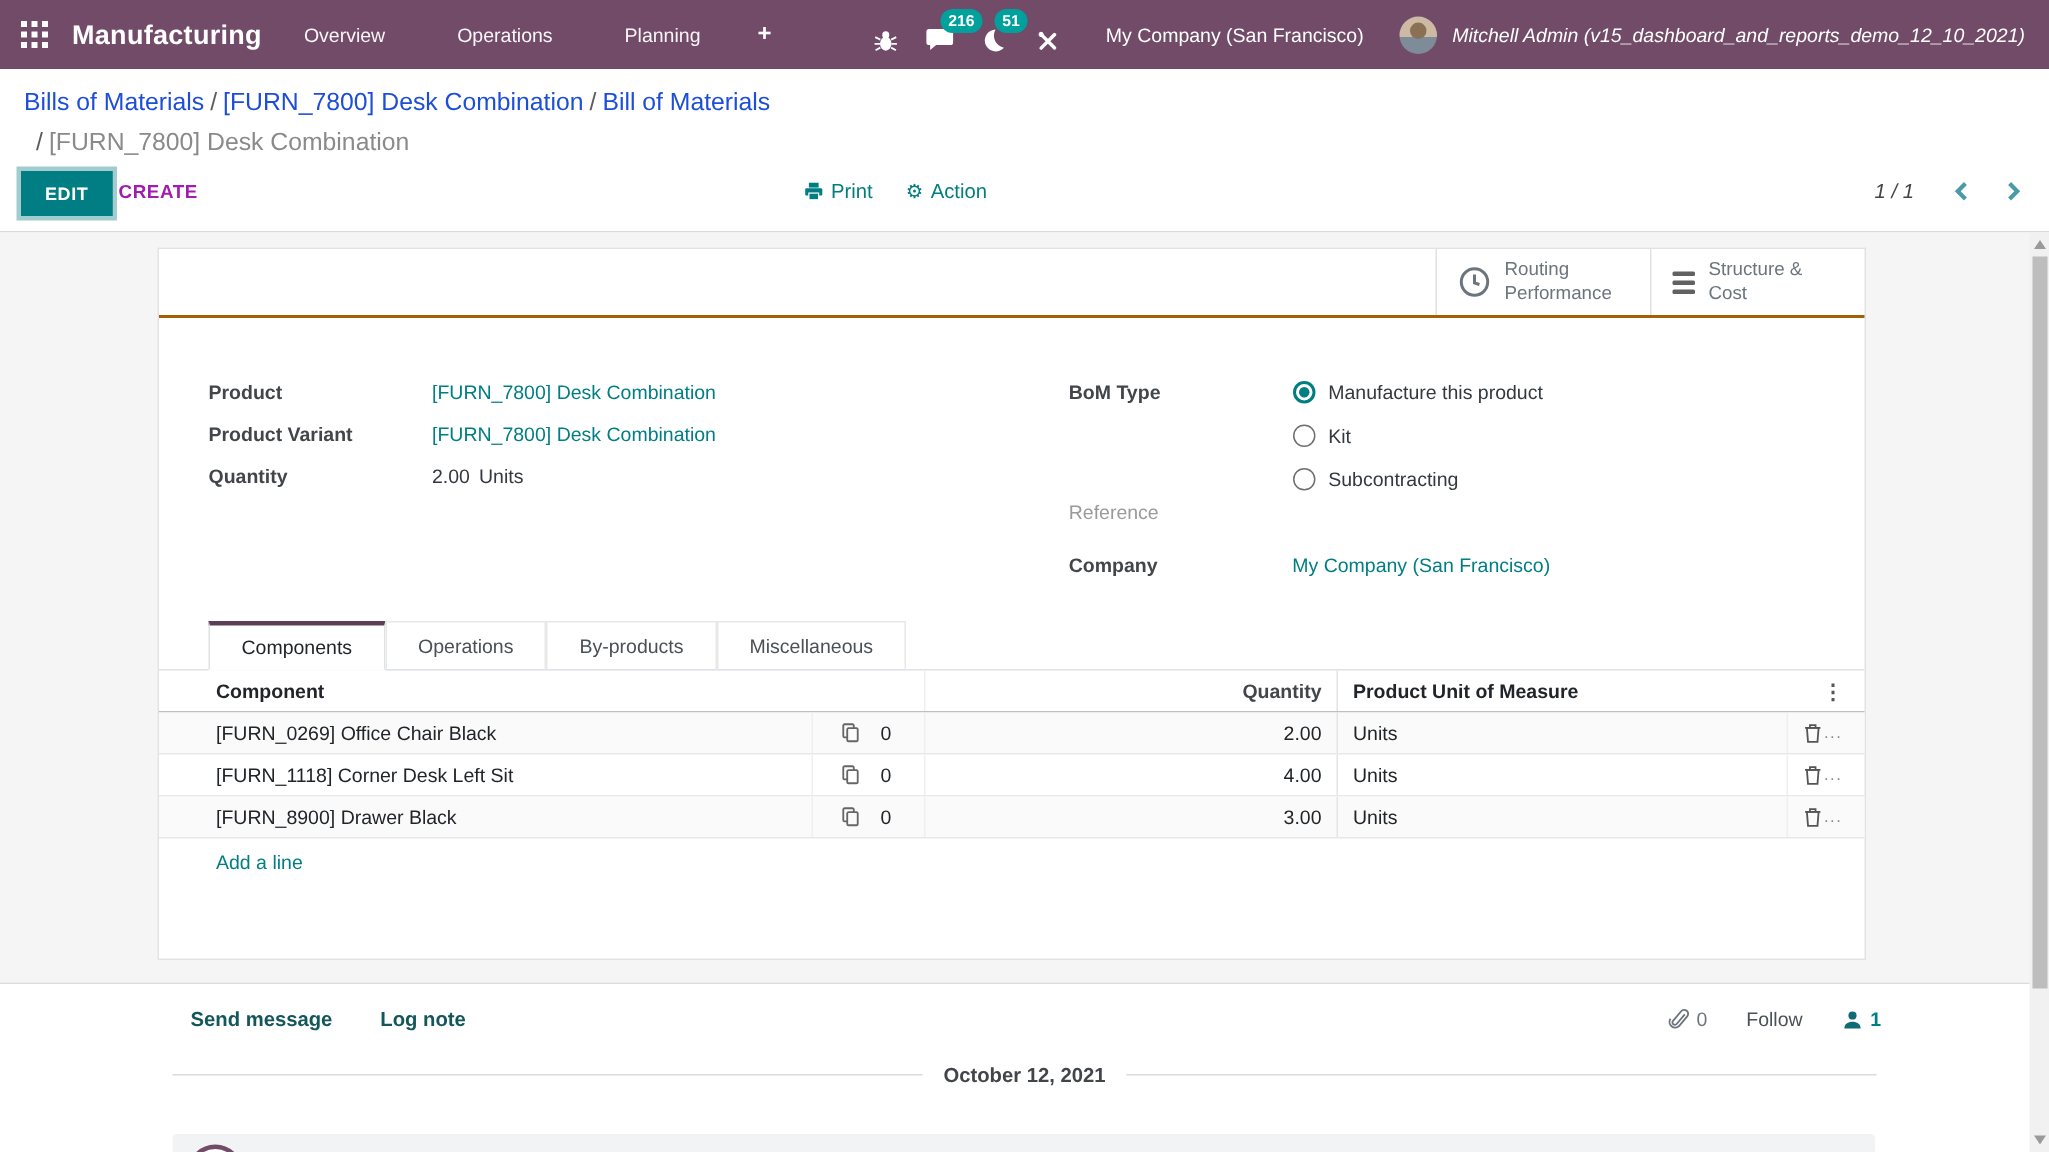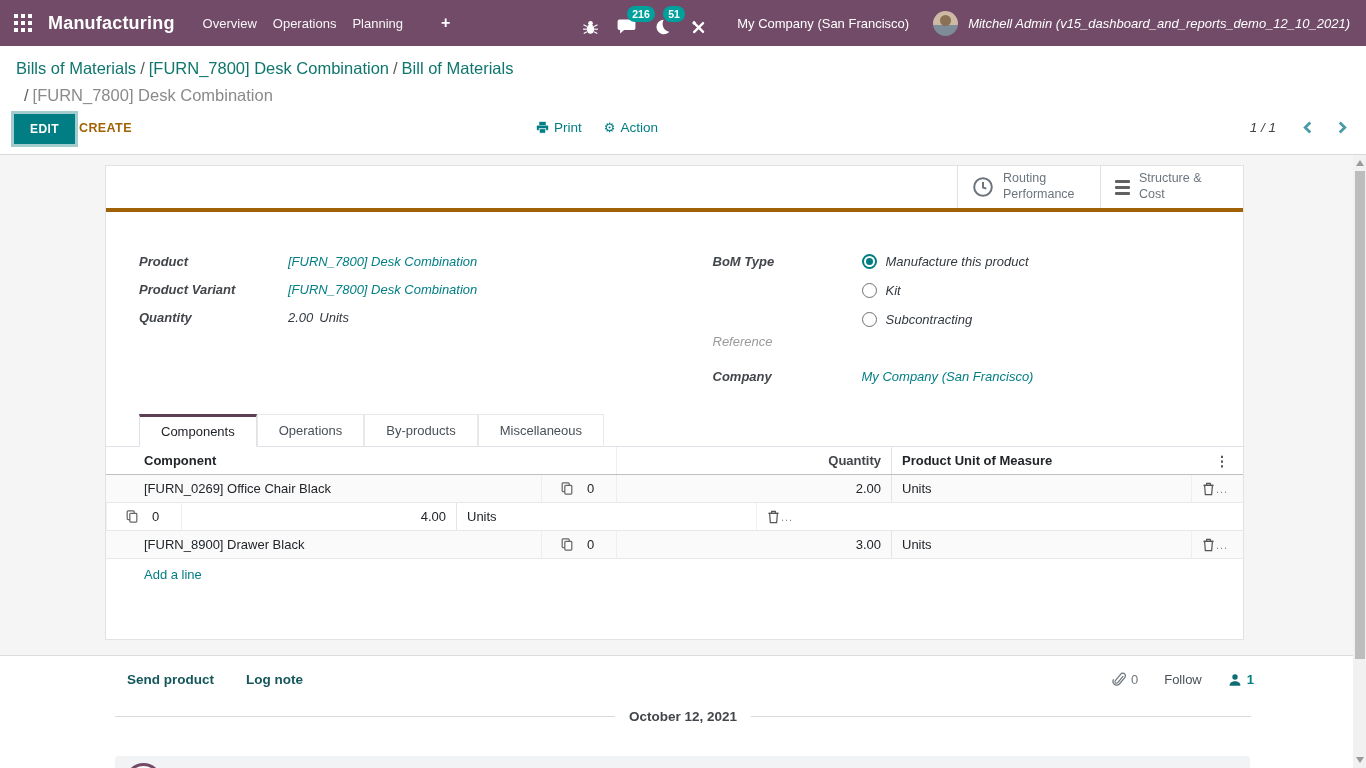--- a/index.html
+++ b/index.html
@@ -5,64 +5,64 @@
   * { margin:0; padding:0; box-sizing:border-box; }
   html,body { width:1366px; height:768px; overflow:hidden; }
   body { font-family:"Liberation Sans", sans-serif; font-size:13px; color:#33393f; background:#fff; }
   .page { position:relative; width:1366px; height:768px; overflow:hidden; }
 
   
   .navbar { height:46px; background:#714b67; display:flex; align-items:center; color:#fff; padding:0 16px 0 10px; }
   .nav-left { display:flex; align-items:center; }
   .grid-icon { width:18px; height:18px; margin:0 4px; display:inline-block; }
   .app-name { font-size:18px; font-weight:bold; margin:0 28px 0 12px; letter-spacing:.2px; }
-  .nav-menu { display:flex; align-items:center; gap:16px;text-align:center; }
+  .nav-menu { display:flex; align-items:center; gap:48px;text-align:center; }
   .nav-menu a { color:#fff; text-decoration:none; font-size:13px; opacity:.95; cursor:pointer; }
   .nav-plus { font-size:16px; font-weight:bold; margin-left:38px; cursor:pointer; }
   .nav-right { margin-left:auto; display:flex; align-items:center; gap:10px; }
   .nav-ico { position:relative; width:26px; height:26px; display:flex; align-items:flex-end; justify-content:center; cursor:pointer; }
   .nav-ico svg { display:block; }
   .badge { position:absolute; top:-4px; left:14px; background:#00a09d; color:#fff; font-size:10.5px; font-weight:bold; border-radius:9px; padding:1.5px 5px; line-height:1.2; }
   .nav-company { margin:0 14px 0 16px; font-size:13px; cursor:pointer; white-space:nowrap; }
   .nav-avatar { width:25px; height:25px; border-radius:50%; background:linear-gradient(180deg,#cdb9a4 0 55%, #7e8b99 55% 100%); position:relative; overflow:hidden; flex:0 0 auto; }
   .nav-avatar::after { content:""; position:absolute; left:7px; top:4px; width:11px; height:11px; border-radius:50%; background:#8a7154; }
   .nav-user { font-size:13px; white-space:nowrap; overflow:hidden; max-width:400px; cursor:pointer;font-style:italic; }
 
   
   .control-panel { height:109px; background:#fff; border-bottom:1px solid #d9d9d9; position:relative; }
   .breadcrumbs { padding:9px 16px 0 16px; font-size:16.5px; line-height:1.65; }
-  .breadcrumbs a { color:#0f766e; text-decoration:none; cursor:pointer; }
+  .breadcrumbs a { color:#1d4ed8; text-decoration:none; cursor:pointer; }
   .bc-sep { color:#5c5c5c; margin:0 4px; }
   .bc-current { color:#8a8a8a; }
   .bc-line2 { padding-left:4px; }
   .cp-actions { position:absolute; left:0; right:0; bottom:8px; height:32px; }
   .btn-edit { position:absolute; left:14px; top:0; background:#017e84; color:#fff; border:1px solid #017e84; font-size:12px; font-weight:bold; letter-spacing:.4px; padding:7px 15px; cursor:pointer; box-shadow:0 0 0 3px #a3ccce; border-radius:0; }
-  .btn-create { position:absolute; left:79px; top:7px; color:#a16207; font-size:12.5px; font-weight:bold; letter-spacing:.4px; cursor:pointer; }
+  .btn-create { position:absolute; left:79px; top:7px; color:#a21caf; font-size:12.5px; font-weight:bold; letter-spacing:.4px; cursor:pointer; }
   .cp-center { position:absolute; left:536px; top:6px; display:flex; gap:22px; align-items:center; }
   .cp-link { color:#017e84; font-size:13.5px; display:flex; align-items:center; gap:5px; cursor:pointer; }
   .gear-glyph { font-size:13px; line-height:1; }
   .cp-pager { position:absolute; right:18px; top:6px; display:flex; align-items:center; gap:26px; }
   .pager-count { color:#444; font-size:13.5px;font-style:italic; }
   .pager-arrows { display:flex; gap:24px; }
   .pager-arrows span { cursor:pointer; display:flex; align-items:center; }
 
   
   .content { height:500px; background:#f5f5f6; position:relative; }
   .sheet { position:absolute; left:105px; top:10px; width:1139px; height:475px; background:#fff; border:1px solid #e2e2e2; }
 
-  .button-box { height:46px; border-bottom:4px solid #a16207; display:flex; justify-content:flex-end; }
+  .button-box { height:46px; border-bottom:2px solid #a16207; display:flex; justify-content:flex-end; }
   .stat-btn { width:143px; border-left:1px solid #dee2e6; display:flex; align-items:center; gap:9px; padding-left:14px; color:#6c757d; font-size:12.5px; line-height:1.25; cursor:pointer; }
   .stat-bars { display:flex; flex-direction:column; gap:3px; }
   .stat-bars i { width:15px; height:3px; background:#616161; border-radius:1px; }
 
   .form-grid { display:flex; padding:36px 0 0 0; }
   .fcol { width:569px; }
   .fcol-left { padding-left:33px; }
   .fcol-right { padding-left:38px; }
-  .frow { display:flex; line-height:28px; min-height:28px;font-style:italic; }
+  .frow { display:flex; line-height:28px; min-height:28px; }
   .flabel { width:149px; font-weight:bold; color:#42464b; flex:0 0 auto; }
   .flabel.muted { color:#9a9a9a; font-weight:normal; }
   .fvalue a { color:#017e84; text-decoration:none; cursor:pointer; }
   .fvalue .num { color:#33393f; }
   .uom-sep { margin-left:6px; }
   .radio-group { display:flex; flex-direction:column; gap:12px; padding-top:5px; }
   .radio-opt { display:flex; align-items:center; gap:9px; line-height:17px; cursor:pointer; }
   .radio { width:15px; height:15px; border:1px solid #6f6f6f; border-radius:50%; background:#fff; position:relative; flex:0 0 auto; }
   .radio.checked { border:2px solid #017e84; }
   .radio.checked::after { content:""; position:absolute; left:2px; top:2px; width:7px; height:7px; border-radius:50%; background:#017e84; }
@@ -332,20 +332,21 @@
             <span class="c-trash">
               <svg width="13" height="14" viewBox="0 0 14 15">
                   <path d="M1.5 3.5h11M5 3.5v-2h4v2" fill="none" stroke="#555" stroke-width="1.3"></path>
                   <path d="M2.8 3.5l.8 10h6.8l.8-10z" fill="none" stroke="#555" stroke-width="1.3"></path>
                 </svg>
               <span class="trash-dots">...</span>
             </span>
           </div>
 
           <div class="lrow">
+            <span class="c-name">[FURN_1118] Corner Desk Left Sit</span>
             <span class="c-attach">
               <svg width="14" height="15" viewBox="0 0 16 16">
                   <rect x="5.5" y="4.5" width="8" height="10" rx="1" fill="none" stroke="#666" stroke-width="1.4"></rect>
                   <path d="M10.5 4.5v-2a1 1 0 0 0-1-1h-6a1 1 0 0 0-1 1v8a1 1 0 0 0 1 1h2" fill="none" stroke="#666" stroke-width="1.4"></path>
                 </svg>
               <span class="attach-count">0</span>
             </span>
             <span class="c-qty">4.00</span>
             <span class="c-uom">Units</span>
             <span class="c-trash">
@@ -380,21 +381,21 @@
           <div class="add-line">
             <a>Add a line</a>
           </div>
         </div>
       </div>
     </div>
   </div>
 
   <div class="chatter">
     <div class="chatter-top">
-      <span class="chat-btn">Send product</span>
+      <span class="chat-btn">Send message</span>
       <span class="chat-btn">Log note</span>
       <span class="chatter-right">
         <span class="attach-btn">
           <svg width="14" height="15" viewBox="0 0 14 16">
               <path d="M11.5 4.5l-5.8 6.9a1.7 1.7 0 0 1-2.6-2.2l5.8-6.9a2.8 2.8 0 0 1 4.3 3.6l-5.8 6.9a4 4 0 0 1-6.1-5.1" fill="none" stroke="#6c757d" stroke-width="1.3"></path>
             </svg>
           <span>0</span>
         </span>
         <span class="follow-btn">Follow</span>
         <span class="follower-btn">

